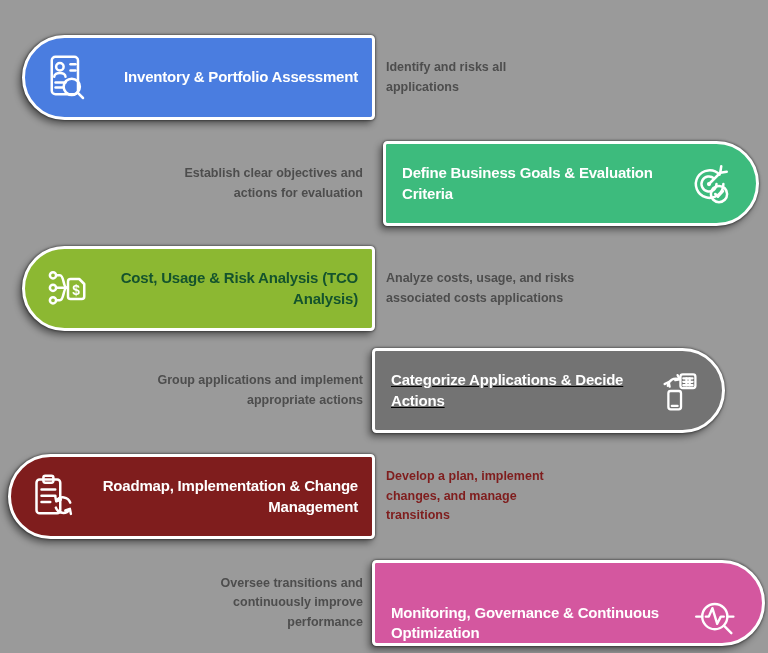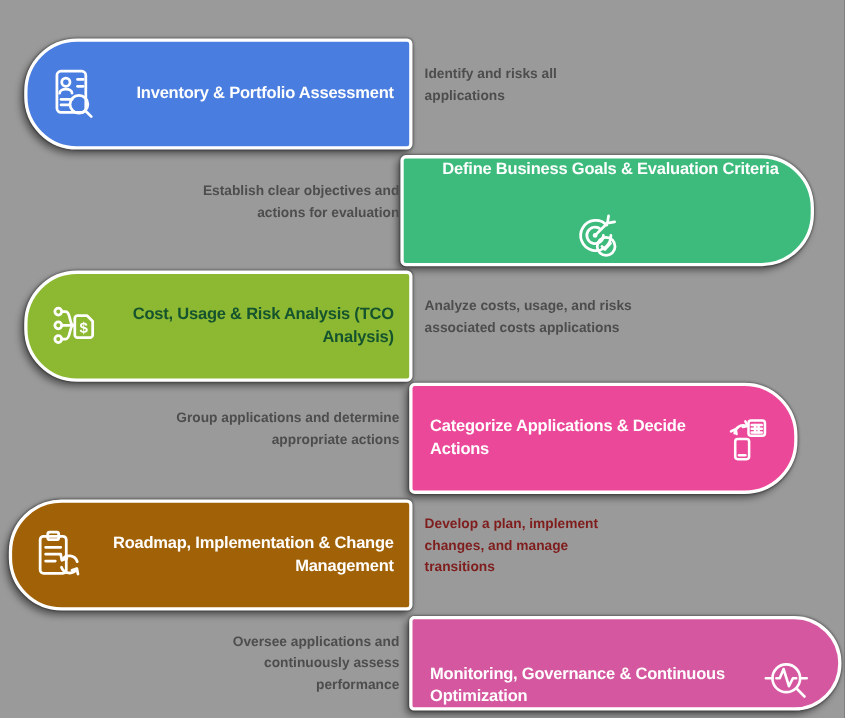--- a/index.html
+++ b/index.html
@@ -7,21 +7,21 @@
     font-family:"Liberation Sans", sans-serif;
     background:#000;
   }
   #canvas{
     position:relative;
     width:768px;height:653px;
     overflow:hidden;
   }
   .card{
     position:absolute;
-    height:101px;
+    height:85px;
     border:3px solid #ffffff;
     box-sizing:border-box;
     display:flex;
     align-items:center;
     box-shadow:0 0 2px 1px rgba(0,0,0,0.35), -3px 4px 7px rgba(0,0,0,0.45);
   }
   .card.left{ border-radius:48px 5px 5px 48px; }
   .card.right{ border-radius:5px 48px 48px 5px; }
   .card .icon{ flex:0 0 auto; display:flex; align-items:center; justify-content:center; }
   .card.left .icon{ margin-left:18px; }
@@ -44,21 +44,21 @@
     font-size:12.5px;
     font-weight:700;
     line-height:1.55;
     color:#4d4d4d;
   }
   .desc.rightalign{ text-align:right; justify-content:flex-end; }
   .desc.leftalign{ text-align:left; justify-content:flex-start; }
 
   
   .card1{ left:22px;  top:35px;  width:353px; }
-  .card2{ left:364px; top:141px; width:376px;flex-direction:column; }
+  .card2{ left:383px; top:141px; width:376px; }
   .card3{ left:22px;  top:246px; width:353px; }
   .card4{ left:372px; top:348px; width:353px; }
   .card5{ left:8px;   top:454px; width:367px; }
   .card6{ left:372px; top:560px; width:393px; height:86px;align-items:flex-end; }
 
   .desc1{ left:386px; top:35px;  height:85px; width:170px; }
   .desc2{ left:151px; top:141px; height:85px; width:212px; }
   .desc3{ left:386px; top:246px; height:85px; width:224px; }
   .desc4{ left:151px; top:348px; height:85px; width:212px; }
   .desc5{ left:386px; top:454px; height:85px; width:186px; }
@@ -117,38 +117,38 @@
         <path d="M10.5 29h3c3.5 0 2.5-10 5.5-10"></path>
         <path d="M10.5 19h8.5"></path>
         <path d="M22 12h7l4 4v10a2 2 0 0 1-2 2H22a2 2 0 0 1-2-2V14a2 2 0 0 1 2-2z"></path>
         <text class="fill" x="26.5" y="24.5" font-size="11" font-weight="bold" text-anchor="middle">$</text>
       </svg>
     </span>
     <div class="title" style="color: #14532d;">Cost, Usage &amp; Risk Analysis (TCO Analysis)</div>
   </div>
   <div class="desc leftalign desc3" style="color: rgb(77, 77, 77);">Analyze costs, usage, and risks associated costs applications</div>
 
-  <div class="card right card4" style="background-color: #ec4899;">
+  <div class="card right card4" style="background-color: #737373; text-decoration: underline;">
     <div class="title" style="color: rgb(255, 255, 255);">Categorize Applications &amp; Decide Actions</div>
     <span class="icon">
       <svg width="46" height="46" viewBox="0 0 40 40">
         <path d="M12 15.5C13 10.5 17 8.5 21 9.5"></path>
         <path d="M20.5 6.2l2 3.6-4 .8"></path>
         <path d="M9.2 14l3.6-1.8.8 4"></path>
         <rect x="23" y="5.5" width="13" height="12" rx="2"></rect>
         <path d="M25.5 9h8M25.5 12h8M25.5 15h8"></path>
         <path d="M28.2 9v6M31 9v6"></path>
         <rect x="12.5" y="20" width="11" height="16" rx="2"></rect>
         <path d="M15.5 33h5"></path>
       </svg>
     </span>
   </div>
-  <div class="desc rightalign desc4" style="color: rgb(77, 77, 77);">Group applications and determine appropriate actions</div>
+  <div class="desc rightalign desc4" style="color: rgb(77, 77, 77);">Group applications and implement appropriate actions</div>
 
-  <div class="card left card5" style="background-color: #a16207;">
+  <div class="card left card5" style="background-color: #7f1d1d;">
     <span class="icon">
       <svg width="50" height="50" viewBox="0 0 40 40">
         <rect x="6" y="6" width="19" height="27" rx="2.5"></rect>
         <rect x="11.5" y="3" width="8" height="5.5" rx="1.5"></rect>
         <path d="M10 14h11M10 19h11M10 24h7"></path>
         <path d="M21.5 28.5a6.2 6.2 0 0 0 11 1.5"></path>
         <path d="M33 24.5a6.2 6.2 0 0 0-11-1.5"></path>
         <path d="M33.5 33.5l-.8-4-3.6 1.3"></path>
         <path d="M21 19.5l.8 4 3.6-1.3"></path>
       </svg>
@@ -161,15 +161,15 @@
     <div class="title" style="color: rgb(255, 255, 255);">Monitoring, Governance &amp; Continuous Optimization</div>
     <span class="icon">
       <svg width="48" height="48" viewBox="0 0 40 40">
         <circle cx="19" cy="18" r="10.5"></circle>
         <path d="M3.5 18h5M29.5 18h5"></path>
         <path d="M11.5 18h2.5l3-7 4 13 3-6h2.5"></path>
         <path d="M26.8 25.8l6 6"></path>
       </svg>
     </span>
   </div>
-  <div class="desc rightalign desc6" style="color: rgb(77, 77, 77);">Oversee applications and continuously assess performance</div>
+  <div class="desc rightalign desc6" style="color: rgb(77, 77, 77);">Oversee transitions and continuously improve performance</div>
 
 </div>
 
 </body></html>

